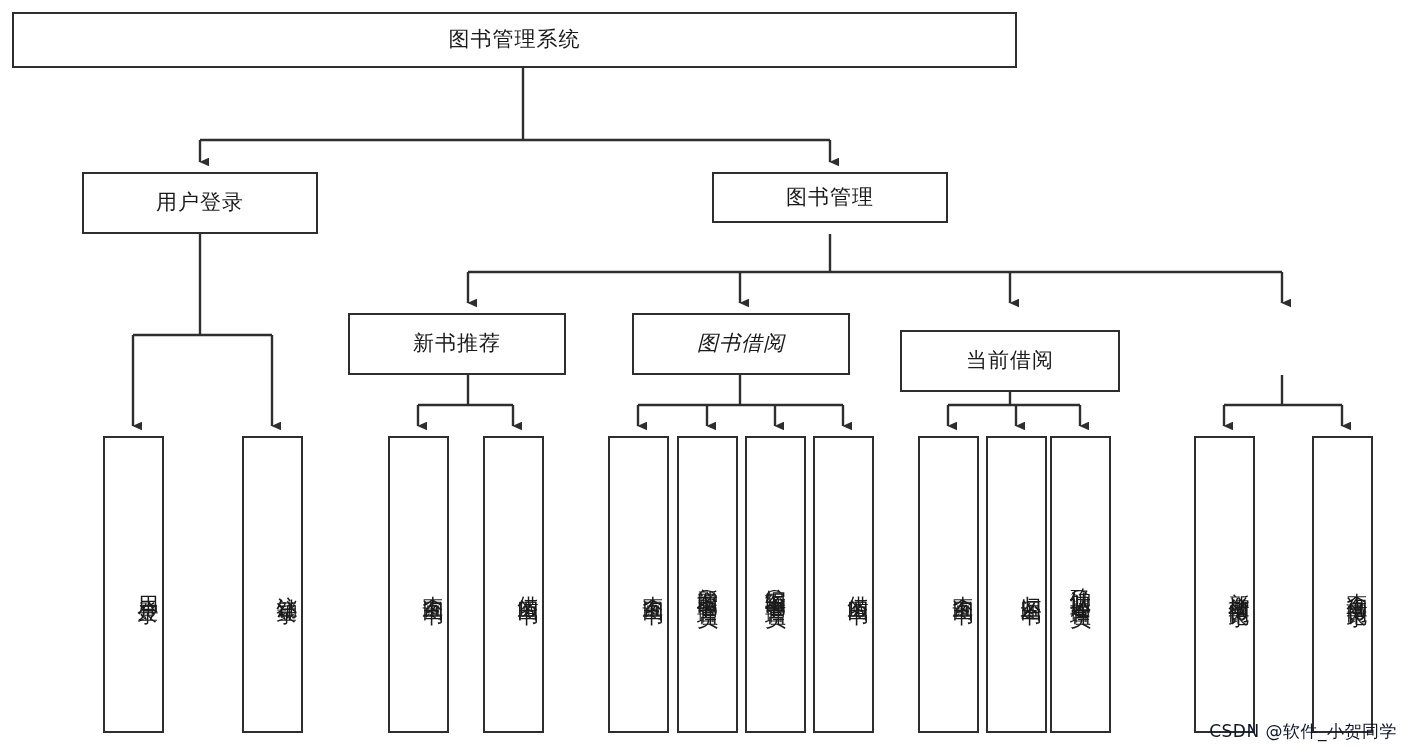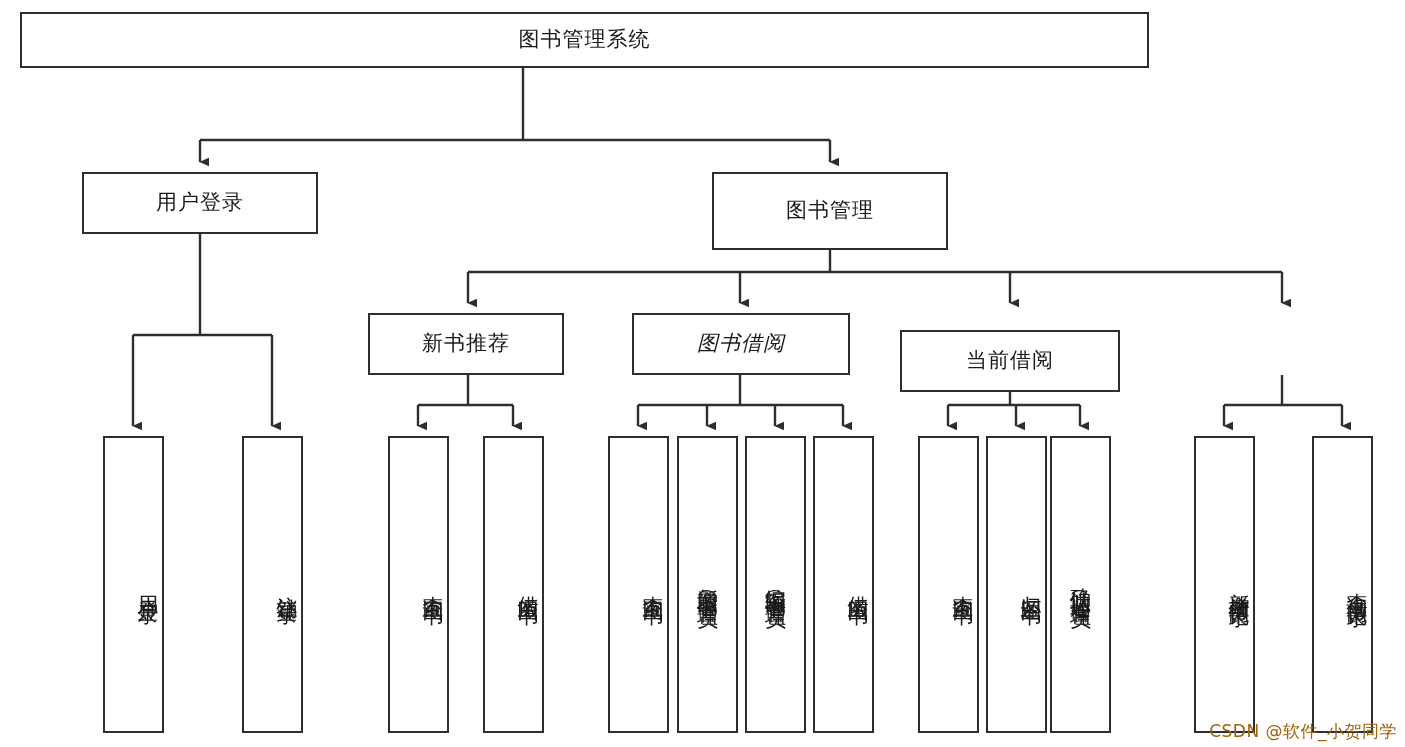--- a/index.html
+++ b/index.html
@@ -61,21 +61,21 @@
     white-space: nowrap;
   }
   .node.vert.tall-text {
     align-items: center;
   }
   #watermark {
     position: absolute;
     right: 8px;
     bottom: 4px;
     font-size: 17px;
-    color: #a16207;
+    color: #0f172a;
     letter-spacing: 0.5px;
     white-space: nowrap;
   }
 </style>
 </head>
 <body>
 
 <div id="diagram-root">
 
   <svg id="connector-layer" viewBox="0 0 1405 747" width="1405" height="747" xmlns="http://www.w3.org/2000/svg">
@@ -122,32 +122,32 @@
       <path d="M1016,405 L1016,426" marker-end="url(#arrowhead)"></path>
       <path d="M1080,405 L1080,426" marker-end="url(#arrowhead)"></path>
 
       <path d="M1282,375 L1282,405"></path>
       <path d="M1224,405 L1342,405"></path>
       <path d="M1224,405 L1224,426" marker-end="url(#arrowhead)"></path>
       <path d="M1342,405 L1342,426" marker-end="url(#arrowhead)"></path>
     </g>
   </svg>
 
-  <div class="node horiz" style="left:20px; top:12px; width:1129px; height:56px;">
+  <div class="node horiz" style="left:12px; top:12px; width:1005px; height:56px;">
     <span class="node-label">图书管理系统</span>
   </div>
 
   <div class="node horiz" style="left:82px; top:172px; width:236px; height:62px;">
     <span class="node-label">用户登录</span>
   </div>
-  <div class="node horiz" style="left:712px; top:172px; width:236px; height:78px;">
+  <div class="node horiz" style="left:712px; top:172px; width:236px; height:51px;">
     <span class="node-label">图书管理</span>
   </div>
 
-  <div class="node horiz" style="left:368px; top:313px; width:196px; height:62px;">
+  <div class="node horiz" style="left:348px; top:313px; width:218px; height:62px;">
     <span class="node-label">新书推荐</span>
   </div>
   <div class="node horiz" style="left:632px; top:313px; width:218px; height:62px;font-style:italic;">
     <span class="node-label">图书借阅</span>
   </div>
   <div class="node horiz" style="left:900px; top:330px; width:220px; height:62px;">
     <span class="node-label">当前借阅</span>
   </div>
 
   <div class="node vert" style="left:103px; top:436px; width:61px; height:297px;">

